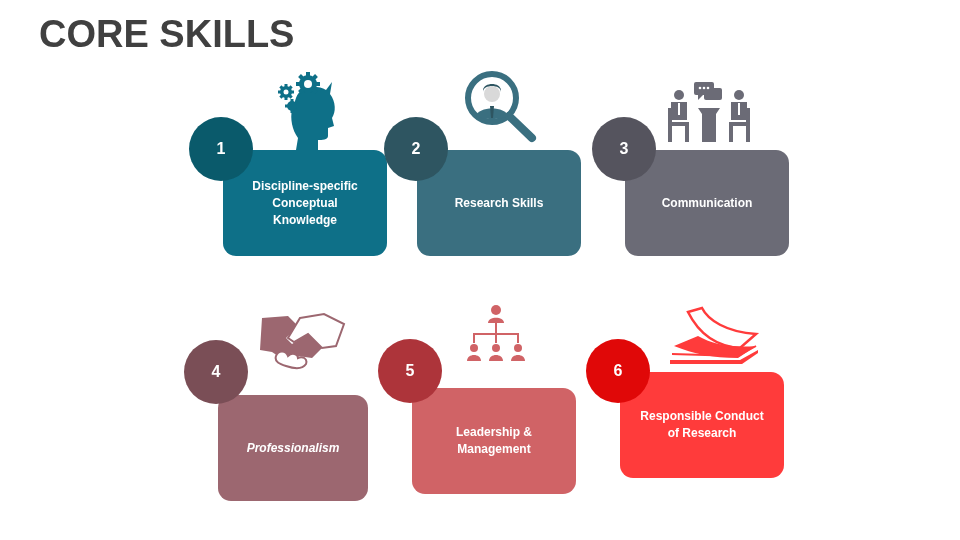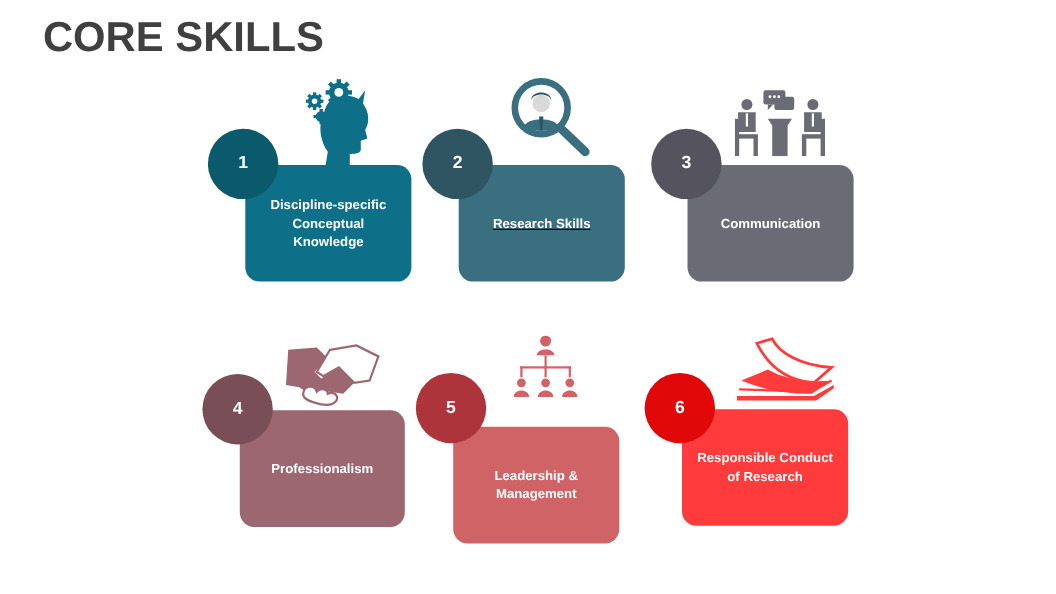--- a/index.html
+++ b/index.html
@@ -6,21 +6,21 @@
   body {
     width: 960px; height: 540px; background: #ffffff; position: relative; overflow: hidden;
     font-family: "Liberation Sans", "DejaVu Sans", sans-serif;
   }
   .title {
     position: absolute; left: 39px; top: 14px; font-size: 38px; font-weight: bold;
     color: #404040; letter-spacing: 0px; line-height: 40px;
   }
   .card { position: absolute; width: 151px; height: 106px; }
   .box {
-    position: absolute; left: 0; top: 0; width: 151px; height: 106px; border-radius: 13px;
+    position: absolute; left: 0; top: 0; width: 164px; height: 106px; border-radius: 13px;
     display: flex; align-items: center; justify-content: center; text-align: center;
   }
   .box-label {
     color: #ffffff; font-size: 12px; font-weight: bold; line-height: 17px; white-space: pre-line;
     padding: 0 8px;
   }
   .num {
     position: absolute; width: 64px; height: 64px; border-radius: 50%;
     display: flex; align-items: center; justify-content: center;
     color: #ffffff; font-size: 16px; font-weight: bold;
@@ -75,21 +75,21 @@
   <svg width="80" height="76" viewBox="0 0 80 76">
     <circle cx="30" cy="30" r="24" fill="none" stroke="#3A6F80" stroke-width="6"></circle>
     <line x1="47" y1="48" x2="70" y2="70" stroke="#3A6F80" stroke-width="8" stroke-linecap="round"></line>
     <circle cx="30" cy="26" r="8" fill="#D9D9D9"></circle>
     <path d="M21 24 C21 16 39 16 39 24 L39 22 C38 14 22 14 21 22 Z" fill="#2E5561"></path>
     <path d="M14 48 C16 38 44 38 46 48 C40 52 20 52 14 48 Z" fill="#3A6F80"></path>
     <path d="M28 38 L32 38 L31 50 L29 50 Z" fill="#2E5561"></path>
   </svg>
 </div>
 <div class="card" style="left:417px;top:150px;">
-  <div class="box" style="background:#3A6F80;text-decoration:underline;">
+  <div class="box" style="background:#3A6F80;">
     <span class="box-label">Research Skills</span>
   </div>
 </div>
 <div class="num" style="left:384px;top:117px;background:#2E5561;">
   <span>2</span>
 </div>
 
 <div class="icon" style="left:668px;top:80px;width:82px;height:62px;">
   <svg width="82" height="62" viewBox="0 0 82 62">
     <g fill="#6B6B76">
@@ -126,21 +126,21 @@
   <span>3</span>
 </div>
 
 <div class="icon" style="left:258px;top:312px;width:88px;height:60px;">
   <svg width="88" height="60" viewBox="0 0 88 60">
     <path d="M4 6 L30 4 L40 14 L28 26 L34 32 L50 22 L64 36 L54 46 L40 44 L30 50 L20 44 L14 40 L2 38 Z" fill="#9C6770"></path>
     <path d="M42 6 L66 2 L86 12 L78 34 L64 36 L50 22 L36 30 L30 26 Z" fill="#fff" stroke="#9C6770" stroke-width="2"></path>
     <path d="M18 44 C20 38 28 38 30 44 C34 40 40 42 40 46 C44 44 50 46 48 52 C44 58 34 56 28 54 C22 52 16 50 18 44 Z" fill="#fff" stroke="#9C6770" stroke-width="2"></path>
   </svg>
 </div>
-<div class="card" style="left:218px;top:373px;width:137px;">
+<div class="card" style="left:218px;top:395px;width:137px;font-style:italic;">
   <div class="box" style="background:#9C6770;width:150px;">
     <span class="box-label">Professionalism</span>
   </div>
 </div>
 <div class="num" style="left:184px;top:340px;background:#7A4E56;">
   <span>4</span>
 </div>
 
 <div class="icon" style="left:465px;top:305px;width:62px;height:58px;">
   <svg width="62" height="58" viewBox="0 0 62 58">

